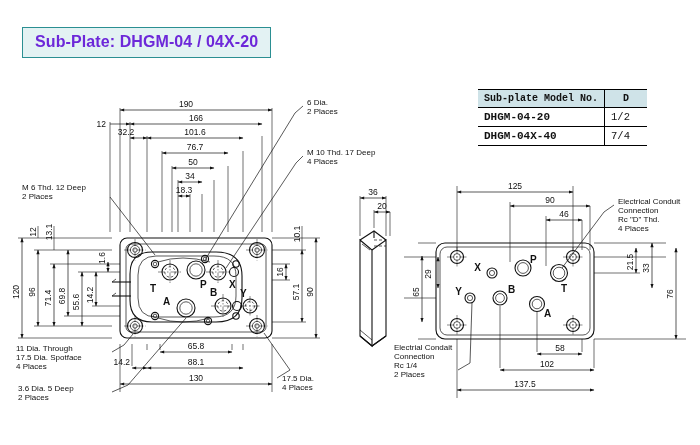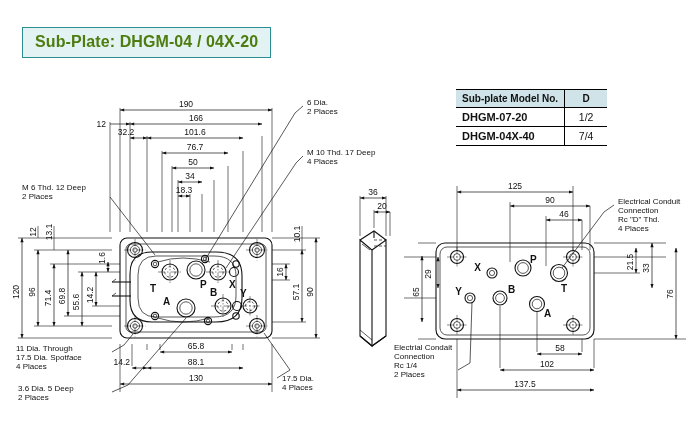--- a/index.html
+++ b/index.html
@@ -15,47 +15,46 @@
 
   
   .title-banner{
     position:absolute;left:22px;top:27px;
     padding:5px 12px 6px 12px;
     background:#e3f2f3;
     border:1px solid #2b8f92;
     font-size:16px;
     font-weight:bold;
     letter-spacing:.1px;
-    color:#4d7c0f;
+    color:#6d28d9;
     white-space:nowrap;
   }
 
   
   .model-table{
-    position:absolute;left:456px;top:89px;
+    position:absolute;left:478px;top:89px;
     border-collapse:collapse;
     font-size:10.5px;
-    font-family:Liberation Sans, sans-serif;
+    font-family:Liberation Mono, monospace;
   }
   .model-table th,.model-table td{
     border-top:1px solid #000;
     border-bottom:1px solid #000;
     padding:3px 6px;
     text-align:left;
     font-weight:normal;
     white-space:nowrap;
   }
   .model-table thead th{
     background:#cfe3e8;
     font-weight:bold;
     font-size:10px;
   }
   .model-table th.col-d,.model-table td.col-d{
     border-left:1px solid #000;
-    text-align:center;
     width:30px;
   }
   .model-table thead th.col-d{text-align:center;}
   .model-table td.col-m{font-weight:bold;font-size:11px;}
 
   
   svg.draw{position:absolute;left:0;top:0;width:700px;height:445px;}
   svg.draw text{font-family:"Liberation Sans", sans-serif;fill:#111;}
   .dimtxt{font-size:8.5px;}
   .notetxt{font-size:8px;}
@@ -76,21 +75,21 @@
 
   <table class="model-table">
     <thead>
       <tr>
         <th>Sub-plate Model No.</th>
         <th class="col-d">D</th>
       </tr>
     </thead>
     <tbody>
       <tr>
-        <td class="col-m">DHGM-07-20</td>
+        <td class="col-m">DHGM-04-20</td>
         <td class="col-d">1/2</td>
       </tr>
       <tr>
         <td class="col-m">DHGM-04X-40</td>
         <td class="col-d">7/4</td>
       </tr>
     </tbody>
   </table>
 
   <svg class="draw" viewBox="0 0 700 445">

